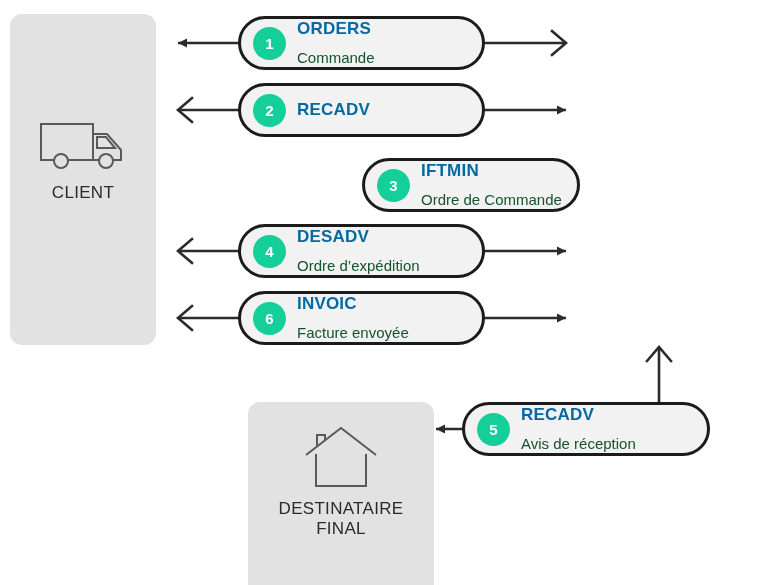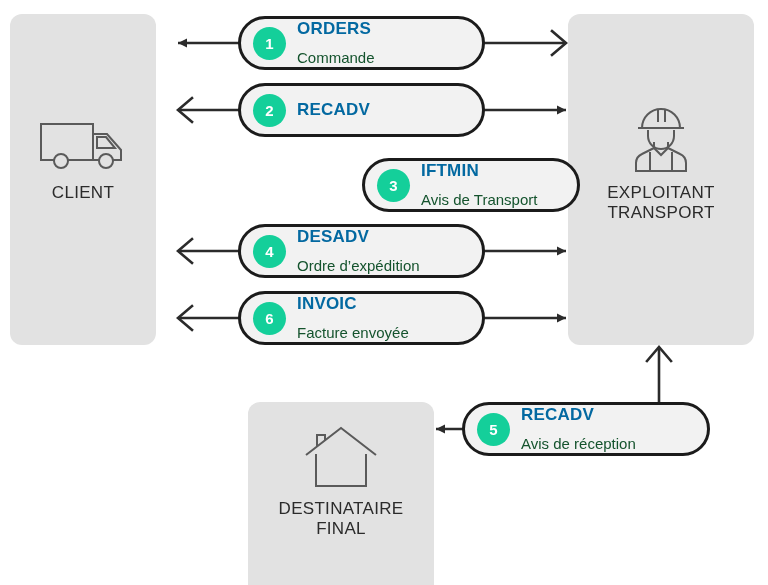--- a/index.html
+++ b/index.html
@@ -170,37 +170,20 @@
         <path d="M4 6 H56 V42 H4 Z" fill="none" stroke="#5a5a5a" stroke-width="2"></path>
         <path d="M56 16 H70 L84 32 V42 H56 Z" fill="none" stroke="#5a5a5a" stroke-width="2"></path>
         <path d="M60 19 H69 L78 30 H60 Z" fill="none" stroke="#5a5a5a" stroke-width="2"></path>
         <circle cx="24" cy="43" r="7" fill="#e2e2e2" stroke="#5a5a5a" stroke-width="2"></circle>
         <circle cx="69" cy="43" r="7" fill="#e2e2e2" stroke="#5a5a5a" stroke-width="2"></circle>
       </svg>
       <div class="actor-label">CLIENT</div>
     </div>
   </div>
 
-  <div class="actor" id="operator-box">
-    <div class="actor-inner" style="top:88px;">
-      <svg class="actor-icon" width="82" height="72" viewBox="0 0 82 72">
-        <path d="M22 26 a19 19 0 0 1 38 0 Z" fill="none" stroke="#5a5a5a" stroke-width="2"></path>
-        <line x1="18" y1="26" x2="64" y2="26" stroke="#5a5a5a" stroke-width="2"></line>
-        <line x1="38" y1="8" x2="38" y2="20" stroke="#5a5a5a" stroke-width="2"></line>
-        <line x1="45" y1="8" x2="45" y2="20" stroke="#5a5a5a" stroke-width="2"></line>
-        <path d="M28 28 v6 a13 13 0 0 0 26 0 v-6" fill="none" stroke="#5a5a5a" stroke-width="2"></path>
-        <path d="M34 40 v6 l7 7 l7 -7 v-6" fill="none" stroke="#5a5a5a" stroke-width="2"></path>
-        <path d="M34 46 L22 52 a10 10 0 0 0 -6 9 v8 h50 v-8 a10 10 0 0 0 -6 -9 L48 46" fill="none" stroke="#5a5a5a" stroke-width="2"></path>
-        <line x1="30" y1="50" x2="30" y2="69" stroke="#5a5a5a" stroke-width="2"></line>
-        <line x1="52" y1="50" x2="52" y2="69" stroke="#5a5a5a" stroke-width="2"></line>
-      </svg>
-      <div class="actor-label">EXPLOITANT
-TRANSPORT</div>
-    </div>
-  </div>
 
   <div class="actor" id="final-box">
     <div class="actor-inner" style="top:22px;">
       <svg class="actor-icon" width="82" height="66" viewBox="0 0 82 66">
         <path d="M6 31 L41 4 L76 31" fill="none" stroke="#5a5a5a" stroke-width="2"></path>
         <path d="M17 23 V11 H25 V17" fill="none" stroke="#5a5a5a" stroke-width="2"></path>
         <path d="M16 30 V62 H66 V30" fill="none" stroke="#5a5a5a" stroke-width="2"></path>
       </svg>
       <div class="actor-label">DESTINATAIRE
 FINAL</div>
@@ -219,21 +202,21 @@
     <div class="pill-num">2</div>
     <div class="pill-text">
       <div class="pill-code">RECADV</div>
     </div>
   </div>
 
   <div class="pill" id="pill-3">
     <div class="pill-num">3</div>
     <div class="pill-text">
       <div class="pill-code">IFTMIN</div>
-      <div class="pill-desc">Avis de Transport</div>
+      <div class="pill-desc">Ordre de Commande</div>
     </div>
   </div>
 
   <div class="pill" id="pill-4">
     <div class="pill-num">4</div>
     <div class="pill-text">
       <div class="pill-code">DESADV</div>
       <div class="pill-desc">Ordre d’expédition</div>
     </div>
   </div>

